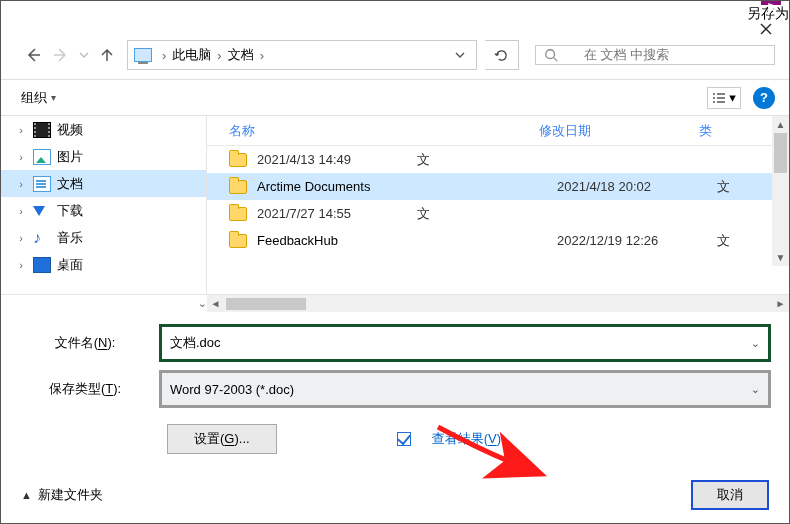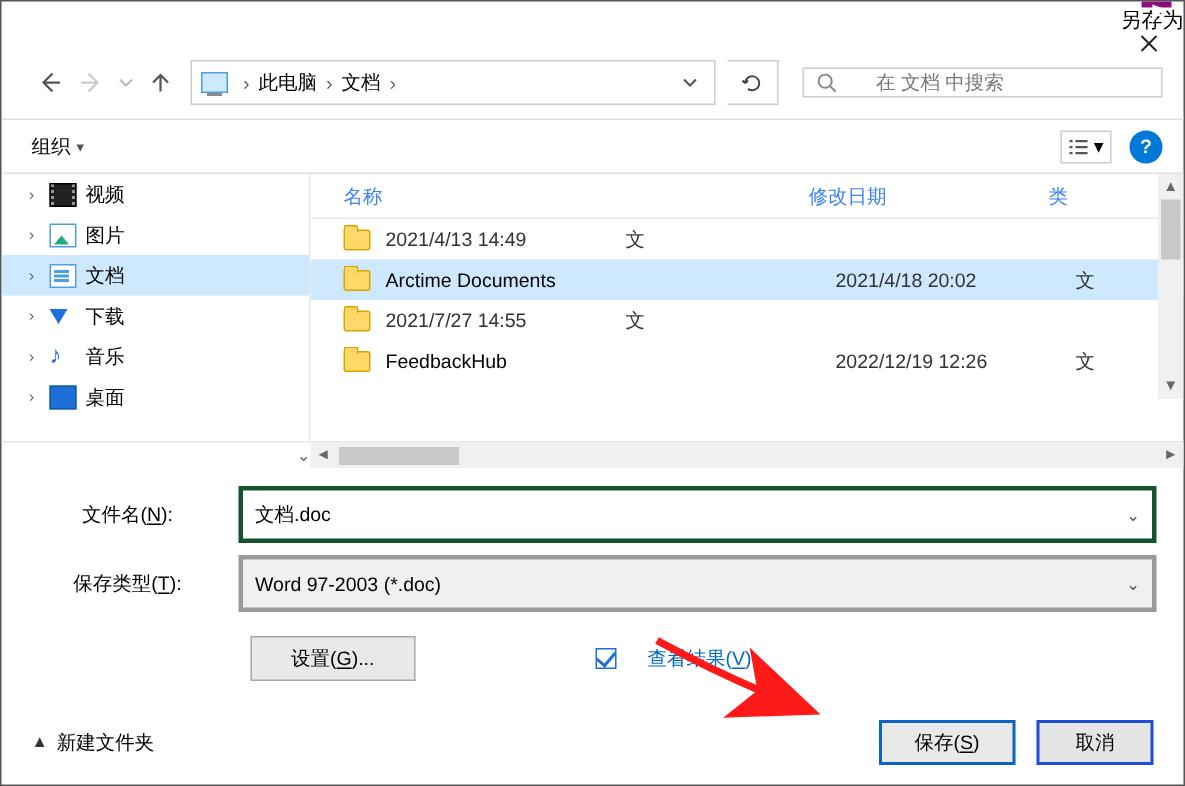--- a/index.html
+++ b/index.html
@@ -391,23 +391,20 @@
       </div>
     </div>
   </div>
 
   <div class="footer">
     <div class="hide-folders">
       <span class="car">▲</span>
       <span>新建文件夹</span>
     </div>
     <div class="spacer"></div>
-    <button class="btn primary">
-      <span>保存(<span class="underline-hotkey">S</span>)</span>
-    </button>
     <button class="btn">
       <span>取消</span>
     </button>
   </div>
 
   <svg class="red-arrow" width="130" height="70" viewBox="0 0 130 70">
     <defs>
       <marker id="ah" markerWidth="12" markerHeight="12" refX="9" refY="5" orient="auto">
         <path d="M0 0 L12 5 L0 10 L3 5 Z" fill="#ff1a1a"></path>
       </marker>

